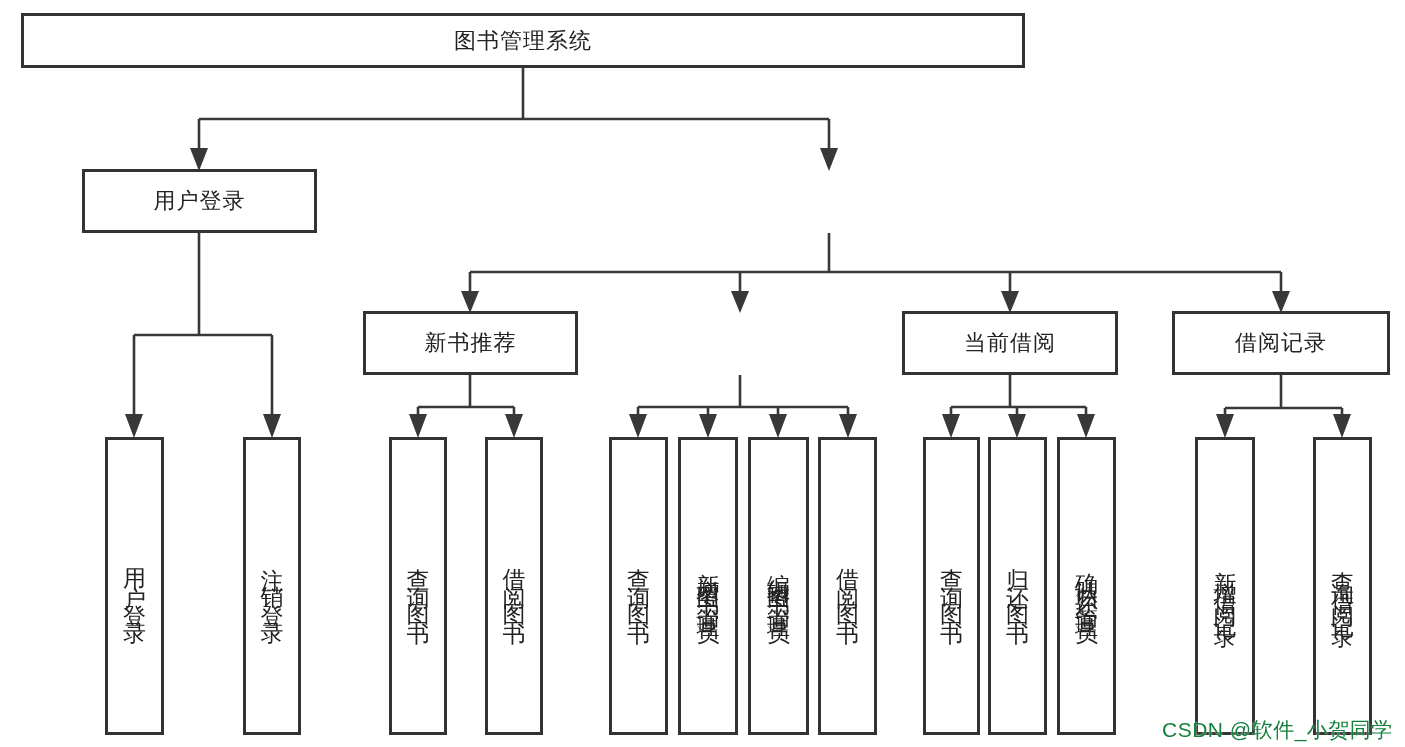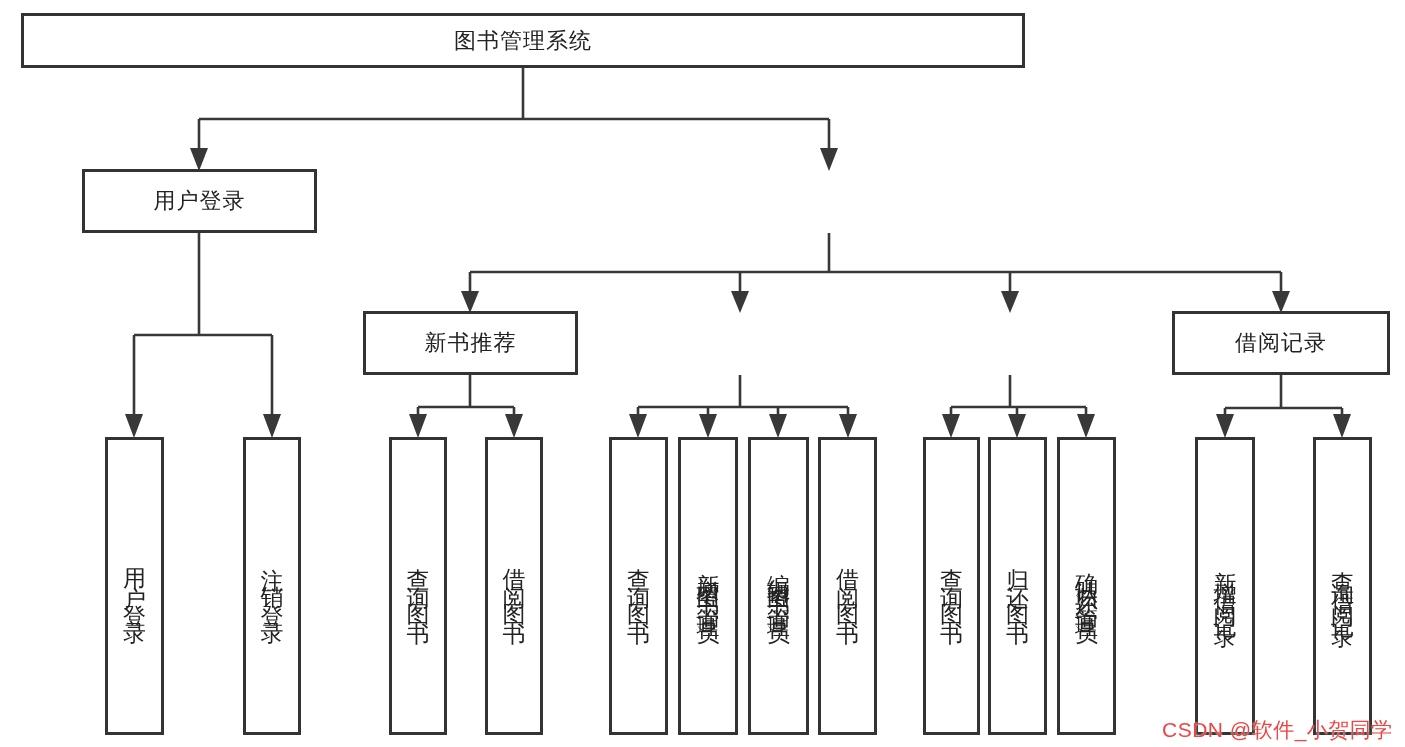--- a/index.html
+++ b/index.html
@@ -41,21 +41,21 @@
   #leaf-5{left:678px;width:60px;}
   #leaf-6{left:748px;width:61px;}
   #leaf-7{left:818px;width:59px;}
   #leaf-8{left:923px;width:57px;}
   #leaf-9{left:988px;width:59px;}
   #leaf-10{left:1057px;width:59px;}
   #leaf-11{left:1195px;width:60px;}
   #leaf-12{left:1313px;width:59px;}
   #watermark{
     position:absolute;left:1162px;top:716px;z-index:2;
-    font-size:21px;color:#ef4444;letter-spacing:0.5px;white-space:nowrap;
+    font-size:21px;color:#15803d;letter-spacing:0.5px;white-space:nowrap;
     text-shadow:0 0 2px #ffffff;
   }
 </style>
 </head>
 <body>
 
 <div id="stage">
 
   <svg class="connectors" width="1405" height="747" viewBox="0 0 1405 747" aria-hidden="true">
 
@@ -121,20 +121,23 @@
     <span class="hlabel">图书管理系统</span>
   </div>
 
   <div id="n-l2-0" class="box">
     <span class="hlabel">用户登录</span>
   </div>
 
   <div id="n-l3-0" class="box">
     <span class="hlabel">新书推荐</span>
   </div>
+  <div id="n-l3-2" class="box">
+    <span class="hlabel">当前借阅</span>
+  </div>
   <div id="n-l3-3" class="box">
     <span class="hlabel">借阅记录</span>
   </div>
 
   <div id="leaf-0" class="box leaf">
     <span class="vlabel ls4">用户登录</span>
   </div>
   <div id="leaf-1" class="box leaf">
     <span class="vlabel ls4">注销登录</span>
   </div>

